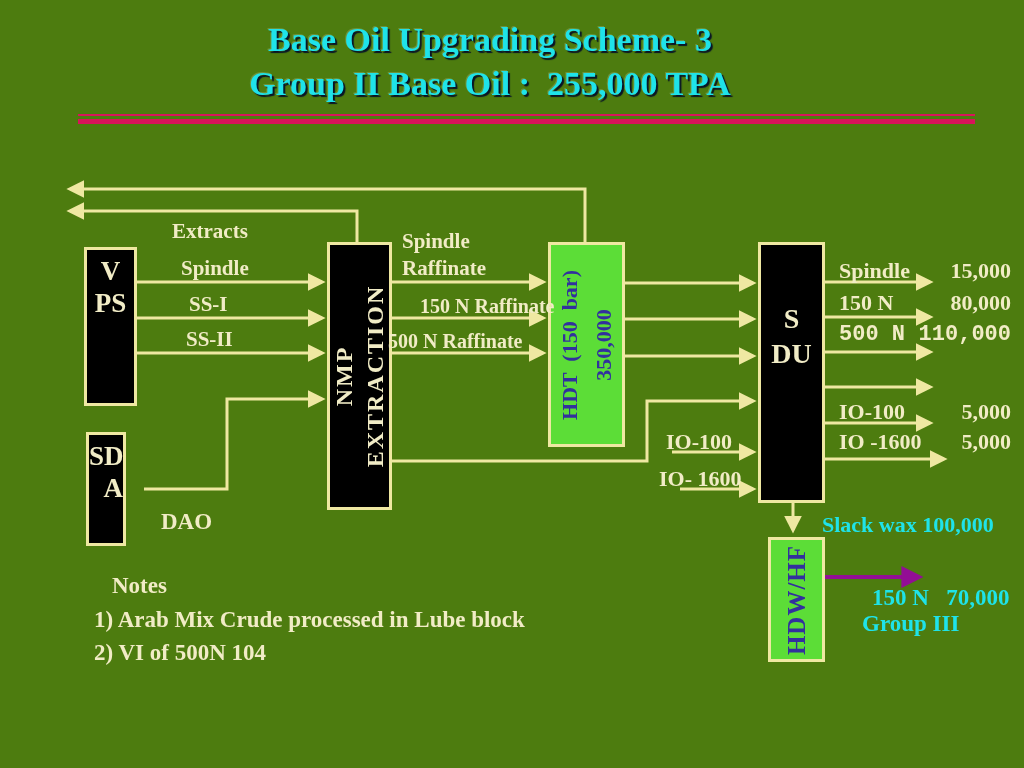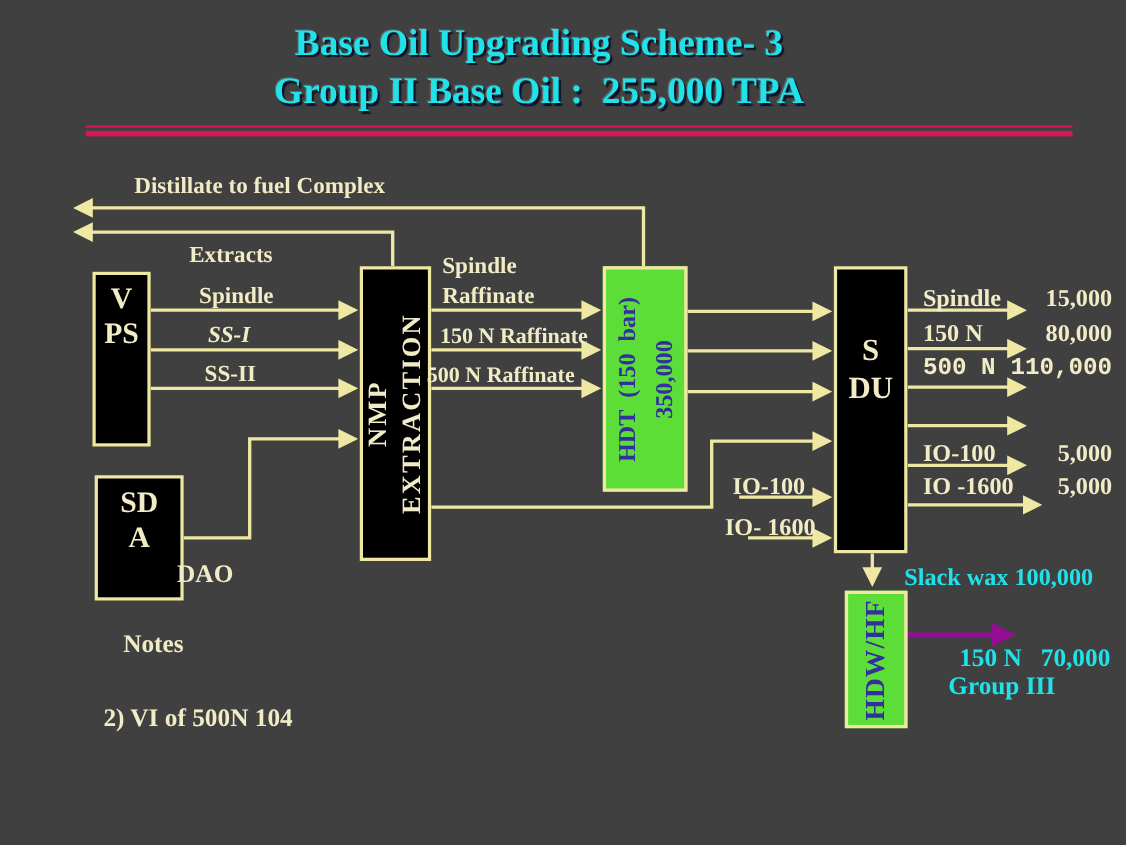--- a/index.html
+++ b/index.html
@@ -1,16 +1,16 @@
 <!DOCTYPE html>
 <html><head>
 <meta charset="utf-8">
 <style>
   html,body{margin:0;padding:0;background:#000;}
-  .slide{position:relative;width:1024px;height:768px;background:#404040;overflow:hidden;
+  .slide{position:relative;width:1024px;height:768px;background:#4d7c0f;overflow:hidden;
          font-family:"Liberation Serif","DejaVu Serif",serif;font-weight:bold;}
   .title{position:absolute;left:0;width:980px;text-align:center;color:#1fe3e9;
          font-size:34px;line-height:1.2;white-space:pre;
          text-shadow:2px 2px 1px rgba(5,15,40,0.95), -1px -1px 0 rgba(255,255,255,0.18);}
   .t1{top:20px;} .t2{top:64px;}
   .bar{position:absolute;left:78px;width:897px;background:#d8145a;}
   .bar1{top:114px;height:2px;} .bar2{top:119px;height:5px;}
   svg.flow{position:absolute;left:0;top:0;}
   .box{position:absolute;box-sizing:border-box;border:3px solid #efe8a2;background:#000;
        color:#f1ecc6;text-align:center;}
@@ -68,21 +68,21 @@
       <path d="M793,503 V530" marker-end="url(#ah)"></path>
     </g>
     <path d="M825,577 H919" fill="none" stroke="#930e95" stroke-width="4" marker-end="url(#ahp)"></path>
   </svg>
 
   <div class="box boxlines" style="left:84px;top:247px;width:53px;height:159px;">
     <div>V</div>
     <div>PS</div>
   </div>
 
-  <div class="box boxlines" style="left:86px;top:432px;width:81px;height:114px;">
+  <div class="box boxlines" style="left:86px;top:432px;width:40px;height:114px;text-align:right;">
     <div>SD</div>
     <div>A</div>
   </div>
 
   <div class="box" style="left:327px;top:242px;width:65px;height:268px;">
     <div class="vlabel" style="color:#f1ecc6;font-size:24px;letter-spacing:2px;line-height:1.3;"><span>NMP</span><br><span>EXTRACTION</span></div>
   </div>
 
   <div class="box green" style="left:548px;top:242px;width:77px;height:205px;">
     <div class="vlabel" style="font-size:22px;line-height:1.55;"><span>HDT  (150  bar)</span><br><span>350,000</span></div>
@@ -90,28 +90,27 @@
 
   <div class="box" style="left:758px;top:242px;width:67px;height:261px;font-size:28px;line-height:1.25;padding-top:56px;">
     <div>S</div>
     <div>DU</div>
   </div>
 
   <div class="box green" style="left:768px;top:537px;width:57px;height:125px;">
     <div class="vlabel" style="font-size:25px;letter-spacing:1px;"><span>HDW/HF</span></div>
   </div>
 
-  <div class="lbl" style="left:122px;top:155px;">Distillate to fuel Complex</div>
   <div class="lbl" style="left:172px;top:218px;">Extracts</div>
   <div class="lbl" style="left:181px;top:255px;">Spindle</div>
-  <div class="lbl" style="left:189px;top:291px;font-style:italic;">SS-I</div>
+  <div class="lbl" style="left:189px;top:291px;">SS-I</div>
   <div class="lbl" style="left:186px;top:326px;">SS-II</div>
   <div class="lbl sz23" style="left:161px;top:507px;">DAO</div>
   <div class="lbl" style="left:402px;top:228px;"><span>Spindle</span><br><span>Raffinate</span></div>
-  <div class="lbl sz19" style="left:400px;top:293px;text-align:right;">150 N Raffinate</div>
+  <div class="lbl sz19" style="left:420px;top:293px;text-align:right;">150 N Raffinate</div>
   <div class="lbl sz19" style="left:388px;top:328px;">500 N Raffinate</div>
   <div class="lbl sz22" style="left:666px;top:428px;">IO-100</div>
   <div class="lbl sz22" style="left:659px;top:465px;">IO- 1600</div>
 
   <div class="outrow cyan" style="top:258px;">
     <span>Spindle</span>
     <span>15,000</span>
   </div>
   <div class="outrow cyan" style="top:290px;">
     <span>150 N</span>
@@ -128,15 +127,16 @@
   <div class="outrow" style="top:429px;">
     <span>IO -1600</span>
     <span>5,000</span>
   </div>
 
   <div class="lbl cyan sz22" style="left:822px;top:511px;">Slack wax 100,000</div>
   <div class="lbl cyan sz23" style="left:862px;top:583px;margin-left:10px;"><span>150 N</span>&nbsp;&nbsp;&nbsp;<span>70,000</span></div>
   <div class="lbl cyan sz23" style="left:862px;top:609px;">Group III</div>
 
   <div class="lbl sz23" style="left:112px;top:571px;">Notes</div>
+  <div class="lbl sz23" style="left:94px;top:605px;">1) Arab Mix Crude processed in Lube block</div>
   <div class="lbl sz23" style="left:94px;top:638px;">2) VI of 500N 104</div>
 
 </div>
 
 </body></html>

